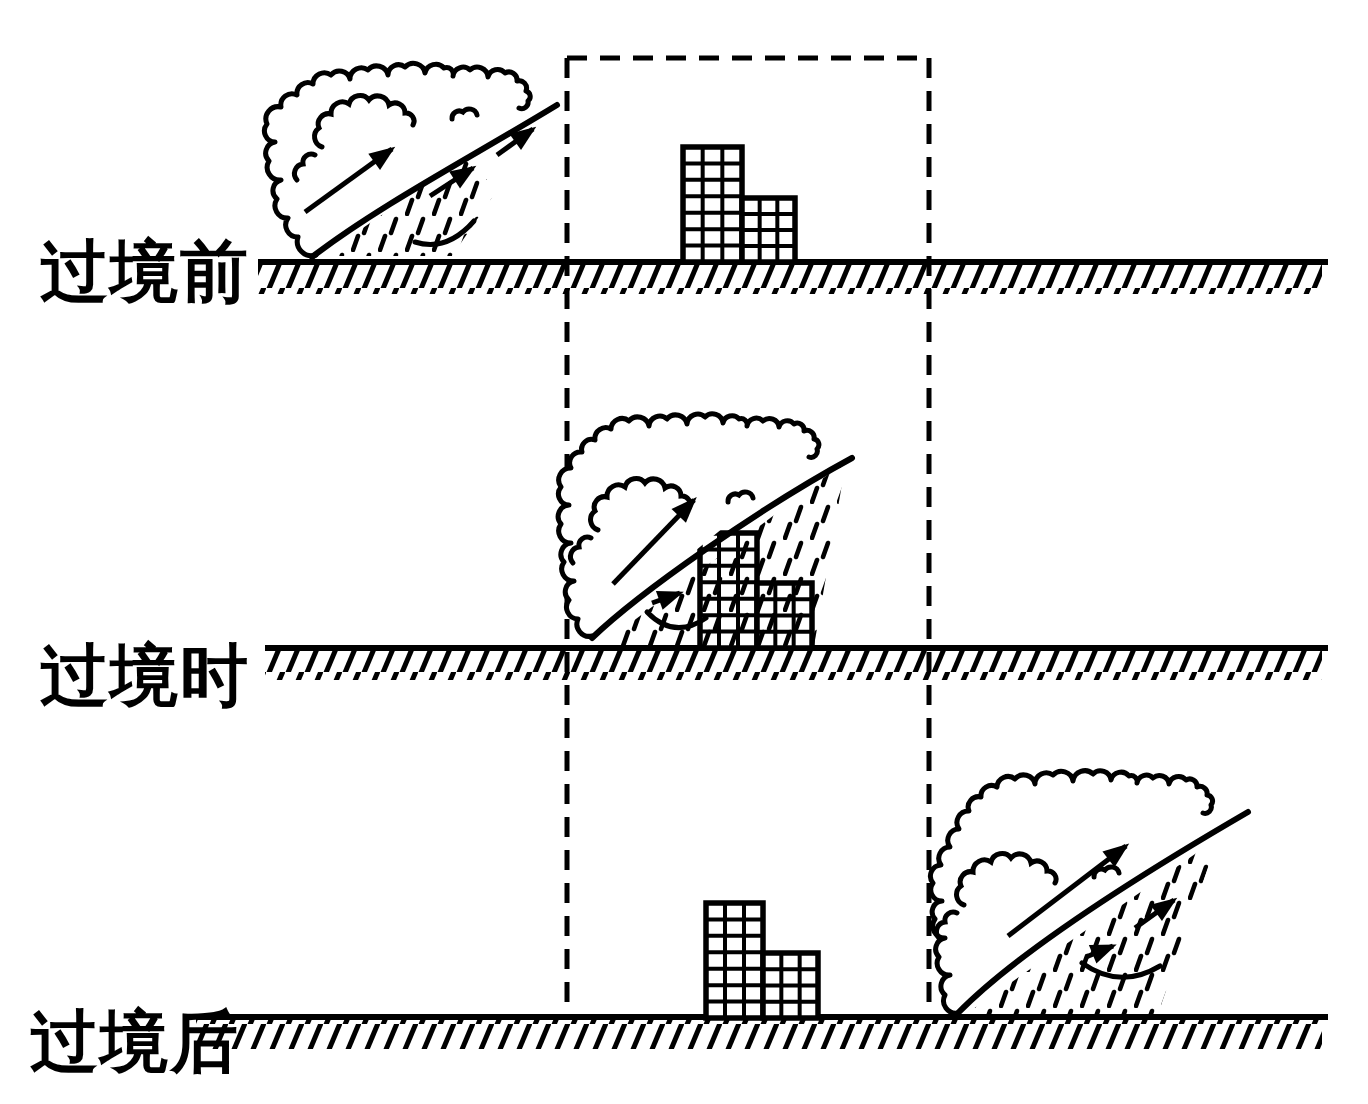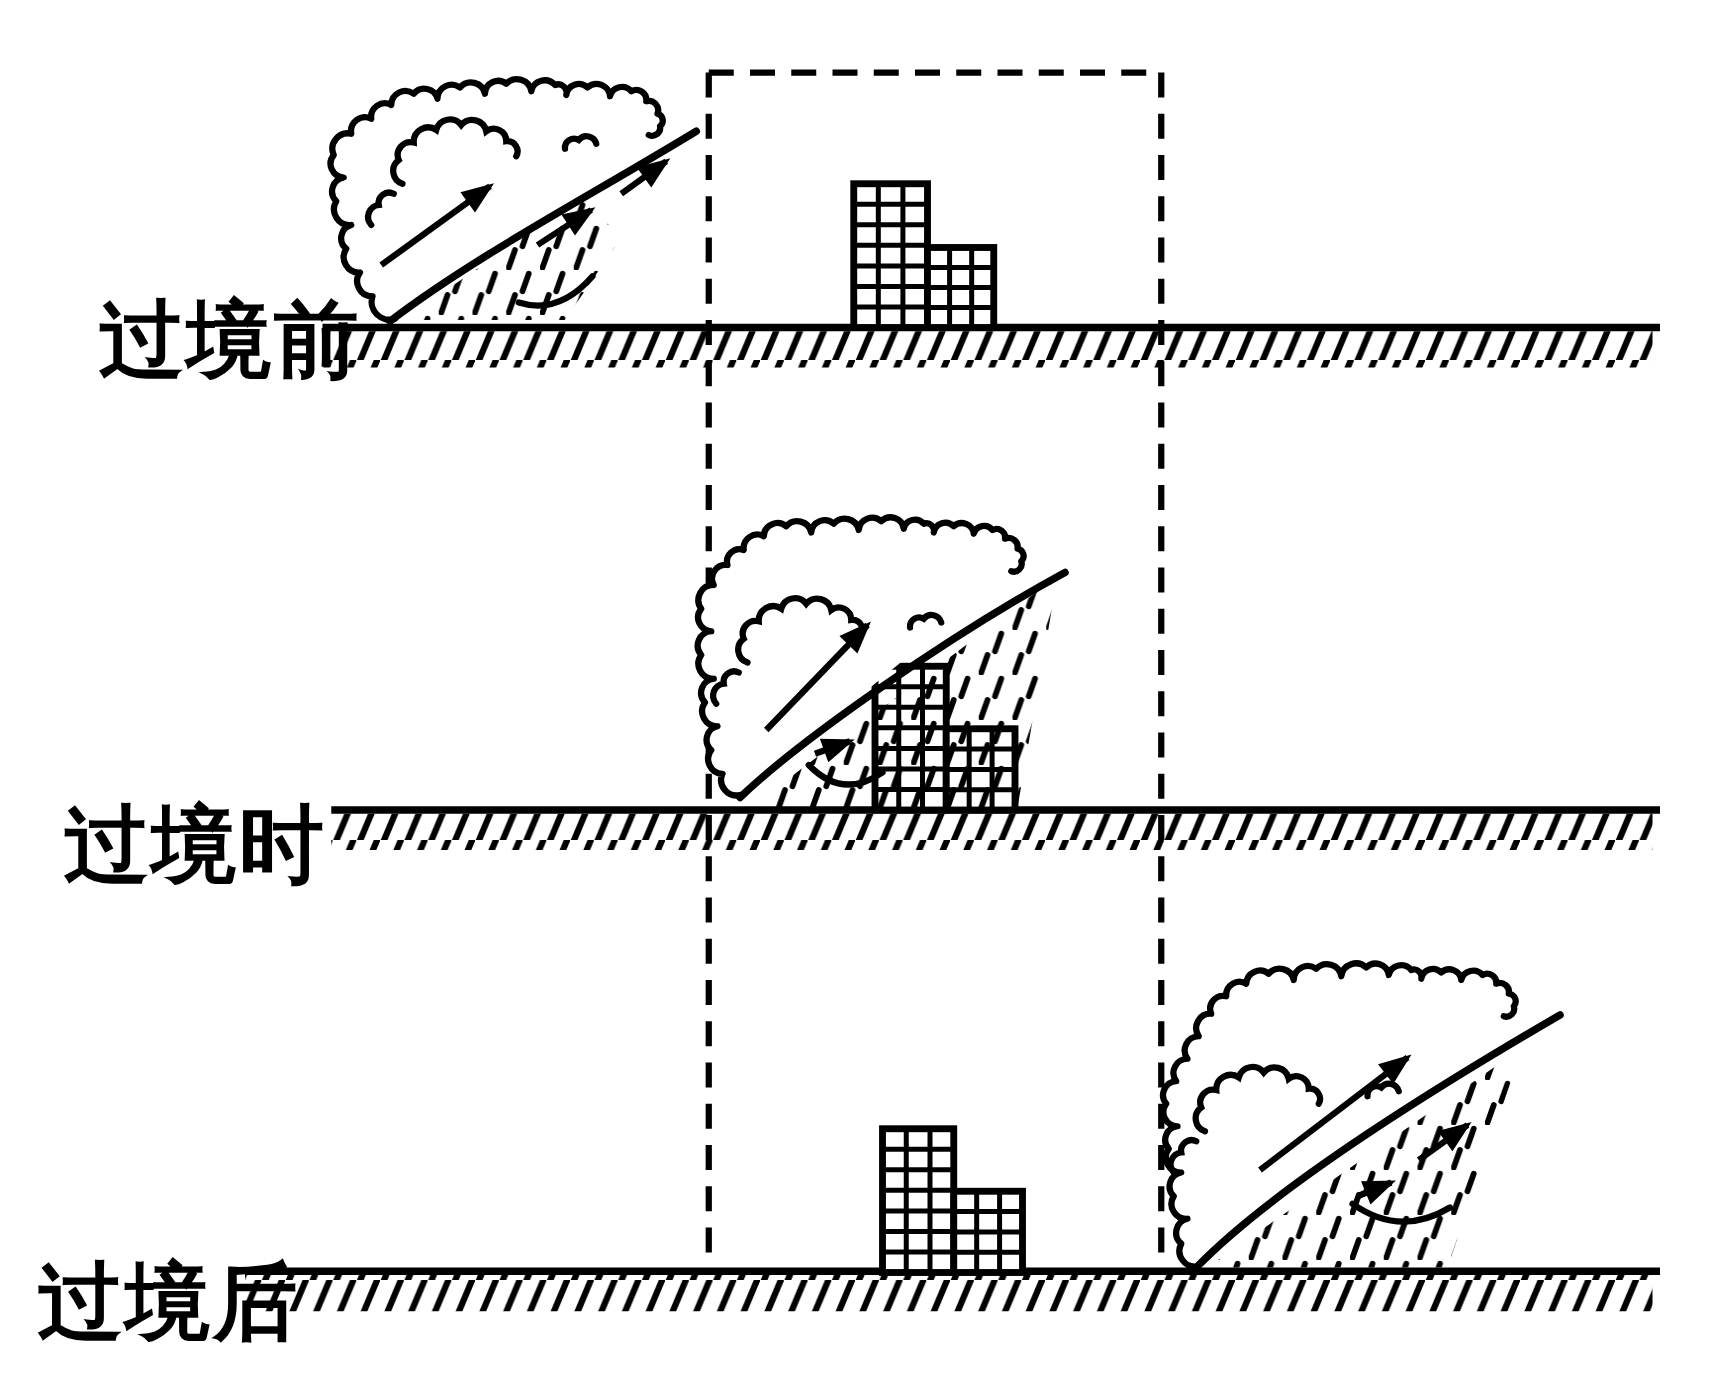--- a/index.html
+++ b/index.html
@@ -13,22 +13,22 @@
   .panel-label{
     position:absolute;
     font-size:68px;
     line-height:1;
     font-weight:700;
     color:#000;
     letter-spacing:2px;
     white-space:nowrap;
     user-select:none;
   }
-  .lbl-before{left:40px;top:238px;margin-left:39px;}
-  .lbl-during{left:51px;top:642px;}
+  .lbl-before{left:40px;top:238px;}
+  .lbl-during{left:40px;top:642px;}
   .lbl-after{left:30px;top:1008px;}
   svg.fig{position:absolute;left:0;top:0;width:1368px;height:1104px;}
 </style>
 </head>
 <body>
 
 <div class="canvas">
 
   <div class="panel-label lbl-before">过境前</div>
 

